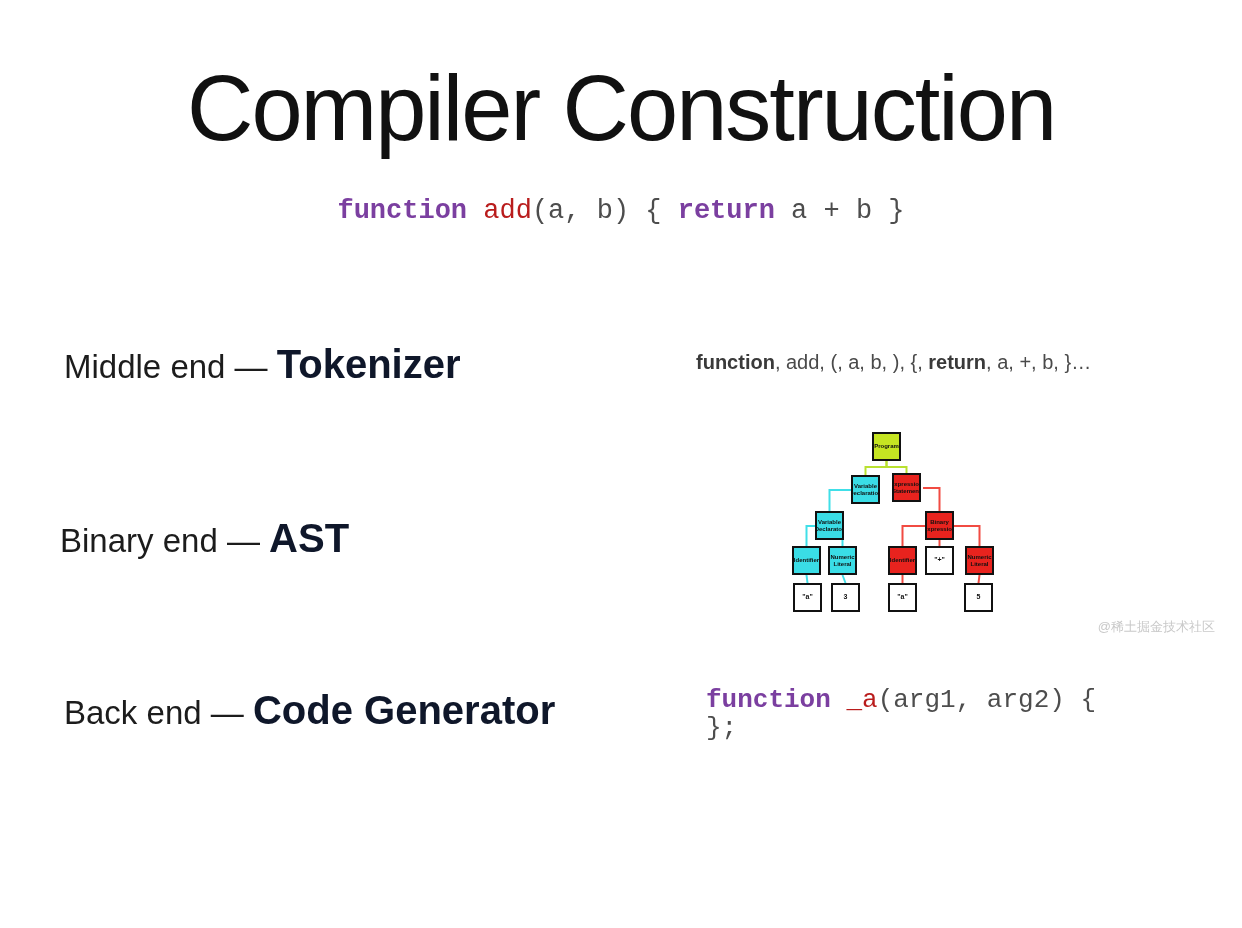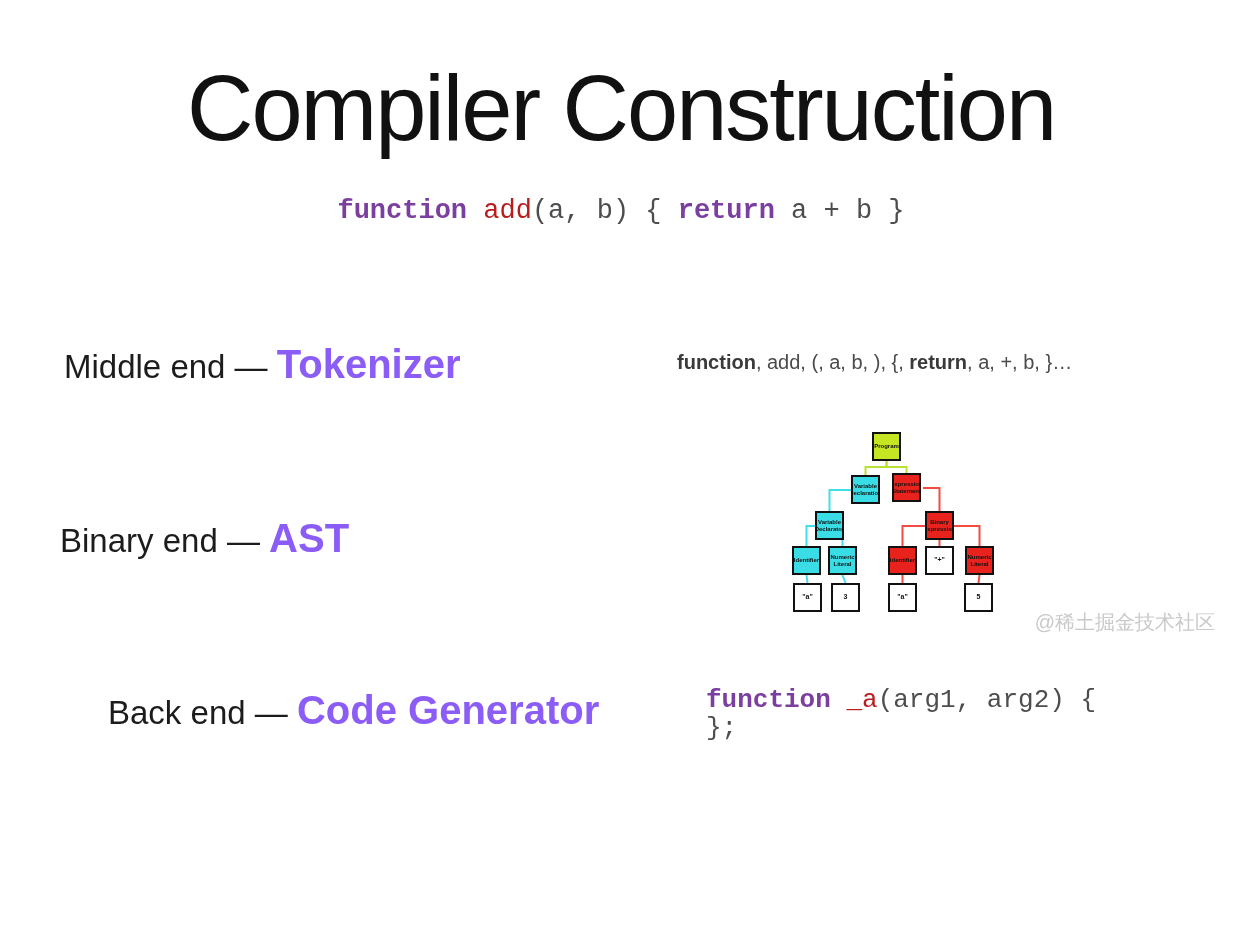--- a/index.html
+++ b/index.html
@@ -11,34 +11,34 @@
            font-size:92px; font-weight:300; letter-spacing:-2px; color:#111;
            white-space:nowrap; }
 
   .top-code { position:absolute; top:196px; left:0; width:100%; text-align:center;
               font-family:"Liberation Mono","DejaVu Sans Mono",monospace;
               font-size:27px; color:#4d4d4d; white-space:pre; }
   .kw { color:#7b3fa0; font-weight:bold; }
   .fn { color:#b91c1c; }
 
   .stage-label { position:absolute; font-size:33px; color:#1c1c1c; white-space:nowrap; line-height:40px; }
-  .stage-label b { font-size:40px; font-weight:bold; color:#8b5cf6; }
+  .stage-label b { font-size:40px; font-weight:bold; color:#0f172a; }
   .label-front  { left:64px; top:344px; }
   .label-middle { left:60px; top:518px; }
-  .label-back   { left:64px; top:690px;margin-left:44px; }
+  .label-back   { left:64px; top:690px; }
 
-  .token-list { position:absolute; left:677px; top:351px; font-size:20px;
+  .token-list { position:absolute; left:696px; top:351px; font-size:20px;
                 color:#4a4a4a; white-space:nowrap; }
   .token-list b { color:#3a3a3a; }
 
   .gen-code { position:absolute; left:706px; top:686px;
               font-family:"Liberation Mono","DejaVu Sans Mono",monospace;
               font-size:26px; line-height:28px; color:#4d4d4d; white-space:pre; }
 
-  .watermark { position:absolute; right:27px; bottom:24px; font-size:20px; color:#c9c9c9; }
+  .watermark { position:absolute; right:27px; bottom:24px; font-size:13px; color:#c9c9c9; }
 
   
   .ast { position:absolute; left:790px; top:425px; width:215px; height:195px; }
   .ast svg { position:absolute; left:0; top:0; }
   .ast-node { position:absolute; width:29px; height:29px; border:2px solid #111;
               display:flex; align-items:center; justify-content:center;
               text-align:center; font-size:6px; line-height:1.15; color:#111;
               overflow:hidden; font-weight:bold; padding:1px; }
   .ast-node.green { background:#c6e522; }
   .ast-node.cyan  { background:#3adde6; }

